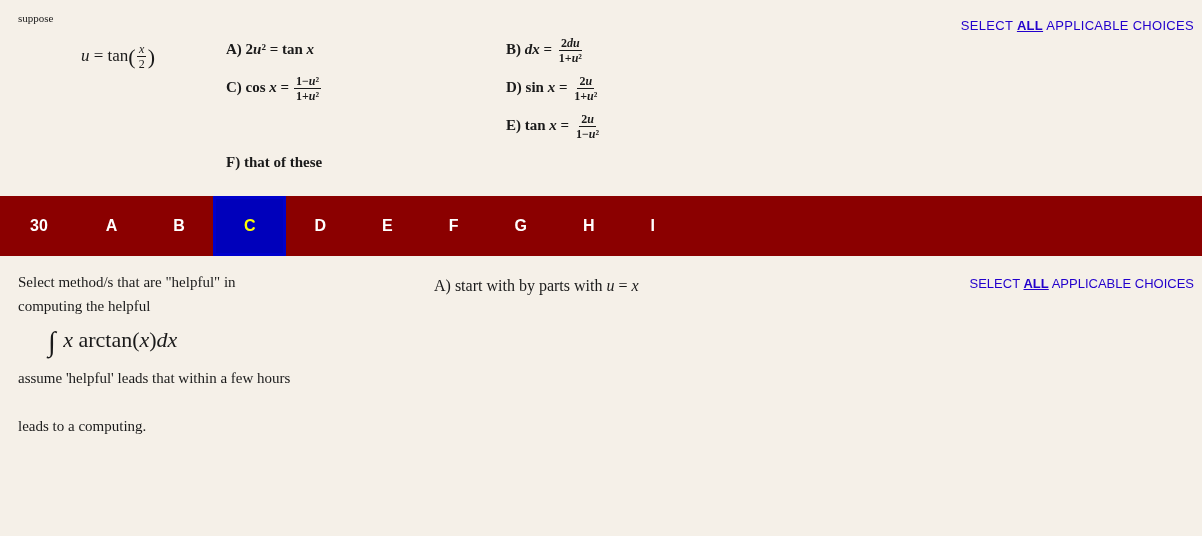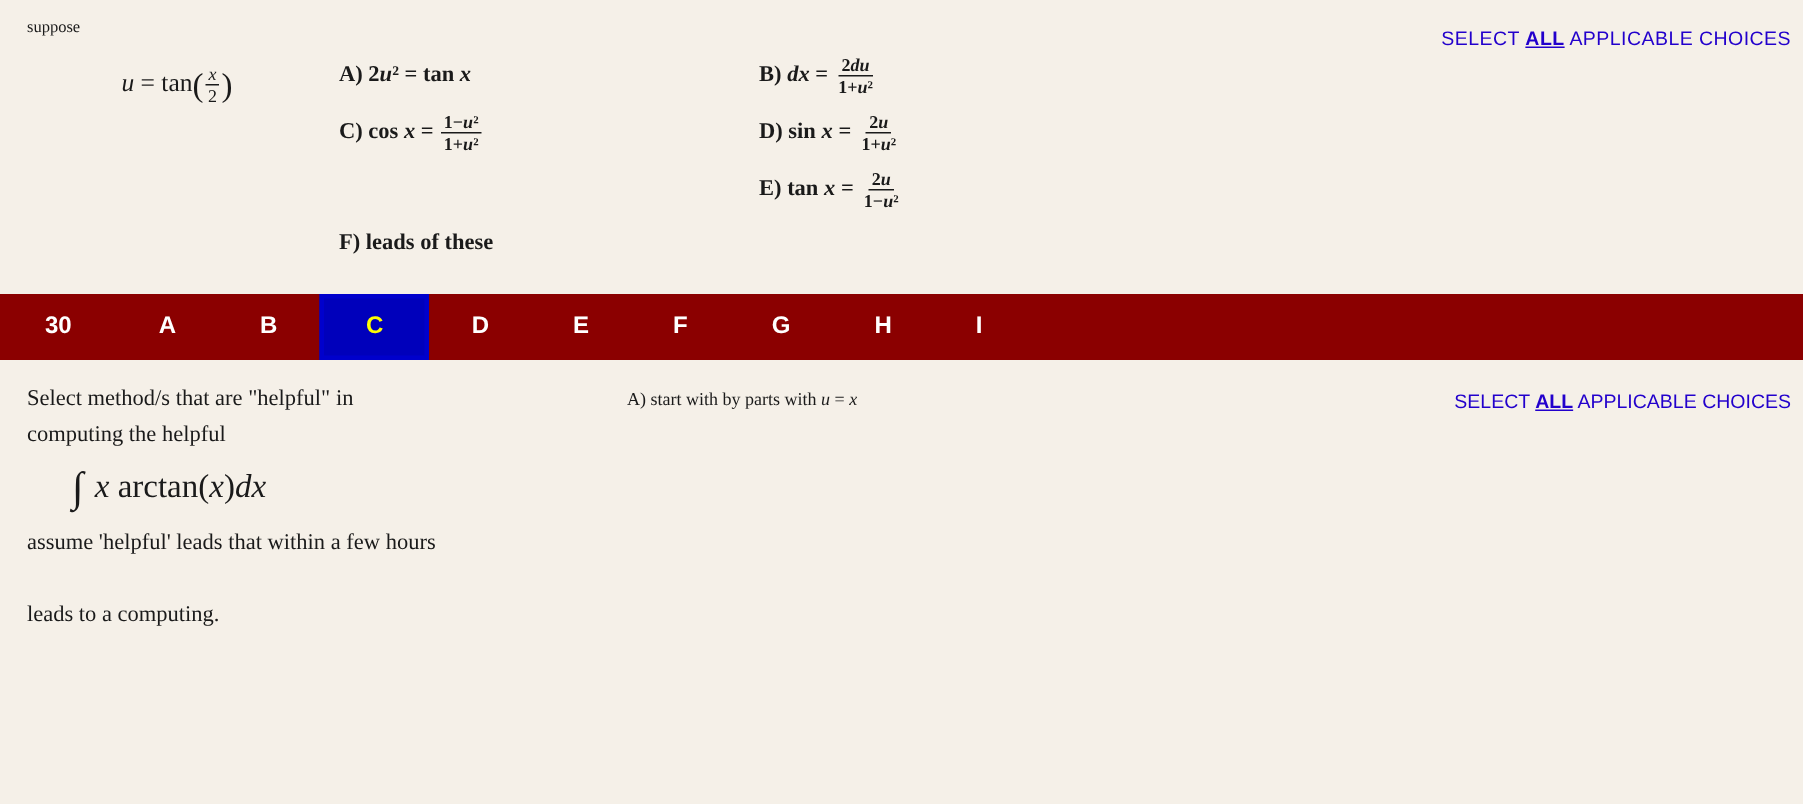--- a/index.html
+++ b/index.html
@@ -76,21 +76,21 @@
       line-height: 1.8;
       font-weight: bold;
     }
 
     
     .nav-bar {
       background-color: #8b0000;
       display: flex;
       flex-direction: row;
       align-items: center;
-      height: 44px;
+      height: 60px;
       margin: 0;
     }
 
     .nav-item {
       color: #fff;
       font-size: 16px;
       font-weight: bold;
       padding: 0 28px;
       height: 100%;
       display: flex;
@@ -130,22 +130,23 @@
       font-size: 22px;
       margin: 8px 0 8px 30px;
       display: inline-block;
     }
 
     .bottom-choice-row {
       display: flex;
       flex-direction: row;
       align-items: flex-end;
       margin-bottom: 10px;
-      font-size: 12px;
+      font-size: 16px;
       line-height: 2;
+      margin-left: 16px;
     }
 
     .assume-text {
       margin-top: 20px;
       font-size: 15px;
       line-height: 1.6;
     }
 
     
     .frac {
@@ -262,21 +263,21 @@
         <div class="choice-item">
           E) tan <i>x</i> = <span class="frac">
               <span class="num">2<i>u</i></span>
               <span class="den">1−<i>u</i>²</span>
             </span>
         </div>
       </div>
 
       <div class="choice-row">
         <div class="choice-item">
-          F) leads of these
+          F) that of these
         </div>
       </div>
     </div>
   </div>
 </div>
 
 <div class="nav-bar">
   <div class="nav-item nav-item-number">30</div>
   <div class="nav-item">A</div>
   <div class="nav-item">B</div>

